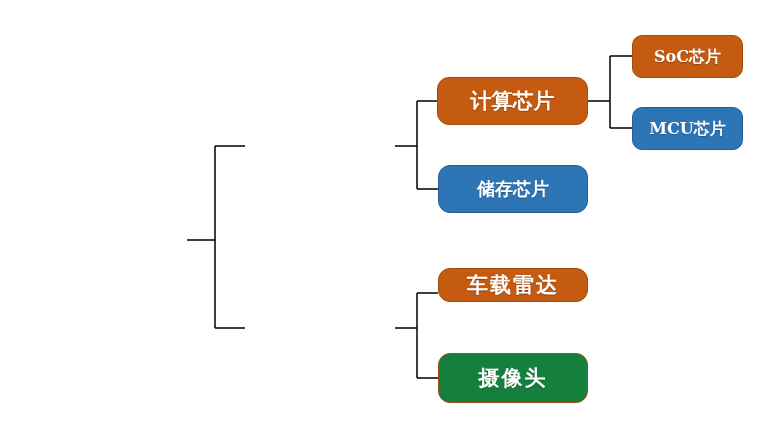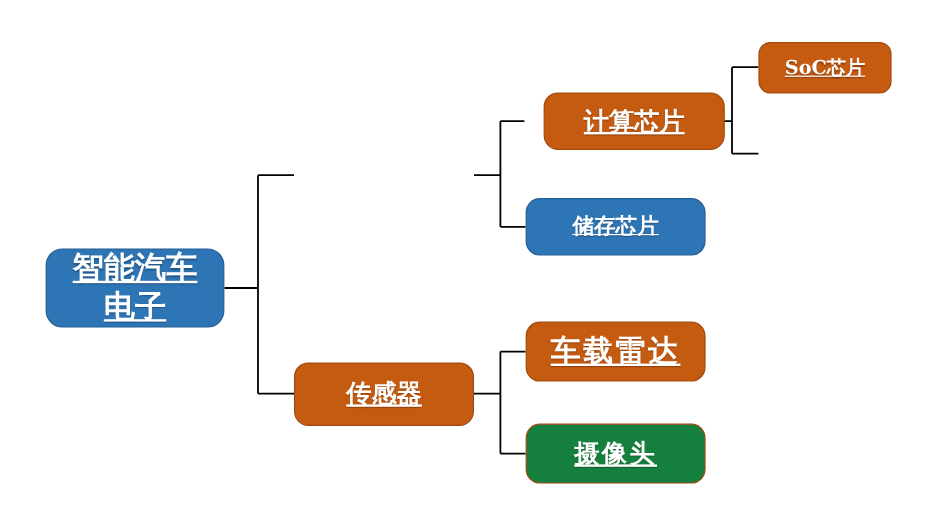--- a/index.html
+++ b/index.html
@@ -29,55 +29,52 @@
     justify-content: center;
     box-sizing: border-box;
     border-radius: 12px;
     border: 1px solid transparent;
     color: #ffffff;
     font-weight: bold;
     text-align: center;
     white-space: pre-line;
     line-height: 1.25;
     text-shadow: 0 1px 1px rgba(0,0,0,0.25);
-    text-decoration: underline;
   }
   
   .node-root   { left: 38px;  top: 207px; width: 149px; height: 66px; font-size: 26px; border-radius: 14px; }
   .node-l2a    { left: 245px; top: 121px; width: 150px; height: 50px; font-size: 21px; }
   .node-l2b    { left: 245px; top: 302px; width: 150px; height: 53px; font-size: 21px; }
-  .node-l3a    { left: 437px; top: 77px;  width: 151px; height: 48px; font-size: 21px; margin-left: 16px; }
+  .node-l3a    { left: 437px; top: 77px;  width: 151px; height: 48px; font-size: 21px; }
   .node-l3b    { left: 438px; top: 165px; width: 150px; height: 48px; font-size: 18px; }
-  .node-l3c    { left: 438px; top: 268px; width: 150px; height: 50px; font-size: 25px; letter-spacing: 2px; }
+  .node-l3c    { left: 438px; top: 268px; width: 150px; height: 34px; font-size: 21px; letter-spacing: 2px; }
   .node-l3d    { left: 438px; top: 353px; width: 150px; height: 50px; font-size: 21px; letter-spacing: 2px; }
   .node-l4a    { left: 632px; top: 35px;  width: 111px; height: 43px; font-size: 16px; border-radius: 10px; }
   .node-l4b    { left: 632px; top: 107px; width: 111px; height: 43px; font-size: 16px; border-radius: 10px; }
 </style>
 </head>
 <body>
 
 <div class="canvas" style="background: rgb(255, 255, 255);">
 
   <svg class="connector-layer" viewBox="0 0 776 437" xmlns="http://www.w3.org/2000/svg" fill="none">
     <path class="connector" d="M187 240 H215 M215 146 V328 M215 146 H245 M215 328 H245" stroke-width="1.5" stroke="#000000"></path>
     <path class="connector" d="M395 146 H417 M417 101 V189 M417 101 H437 M417 189 H438" stroke-width="1.5" stroke="#000000"></path>
     <path class="connector" d="M588 101 H610 M610 56 V128 M610 56 H632 M610 128 H632" stroke-width="1.5" stroke="#000000"></path>
     <path class="connector" d="M395 328 H417 M417 293 V378 M417 293 H438 M417 378 H438" stroke-width="1.5" stroke="#000000"></path>
   </svg>
 
-  <div class="node node-root" style="background: rgb(46, 117, 182); border-color: rgb(37, 94, 148); color: rgb(255, 255, 255);">智能汽车
-电子</div>
 
 
-  <div class="node node-l2b" style="background: rgb(197, 90, 17); border-color: rgb(160, 74, 14); color: rgb(255, 255, 255);">传感器</div>
 
   <div class="node node-l3a" style="background: rgb(197, 90, 17); border-color: rgb(160, 74, 14); color: rgb(255, 255, 255);">计算芯片</div>
 
   <div class="node node-l3b" style="background: rgb(46, 117, 182); border-color: rgb(37, 94, 148); color: rgb(255, 255, 255);">储存芯片</div>
 
   <div class="node node-l4a" style="background: rgb(197, 90, 17); border-color: rgb(160, 74, 14); color: rgb(255, 255, 255);">SoC芯片</div>
 
+  <div class="node node-l4b" style="background: rgb(46, 117, 182); border-color: rgb(37, 94, 148); color: rgb(255, 255, 255);">MCU芯片</div>
 
   <div class="node node-l3c" style="background: rgb(197, 90, 17); border-color: rgb(160, 74, 14); color: rgb(255, 255, 255);">车载雷达</div>
 
   <div class="node node-l3d" style="background: #15803d; border-color: rgb(160, 74, 14); color: rgb(255, 255, 255);">摄像头</div>
 
 </div>
 
 </body></html>

